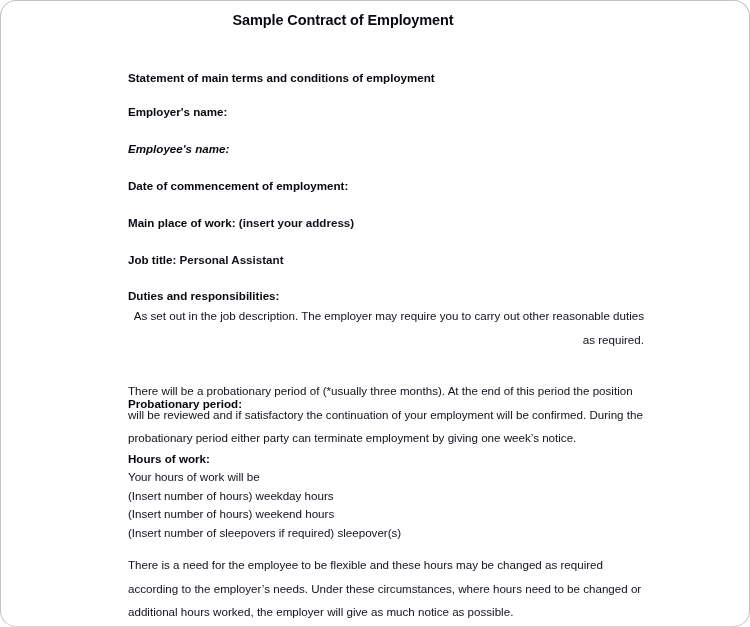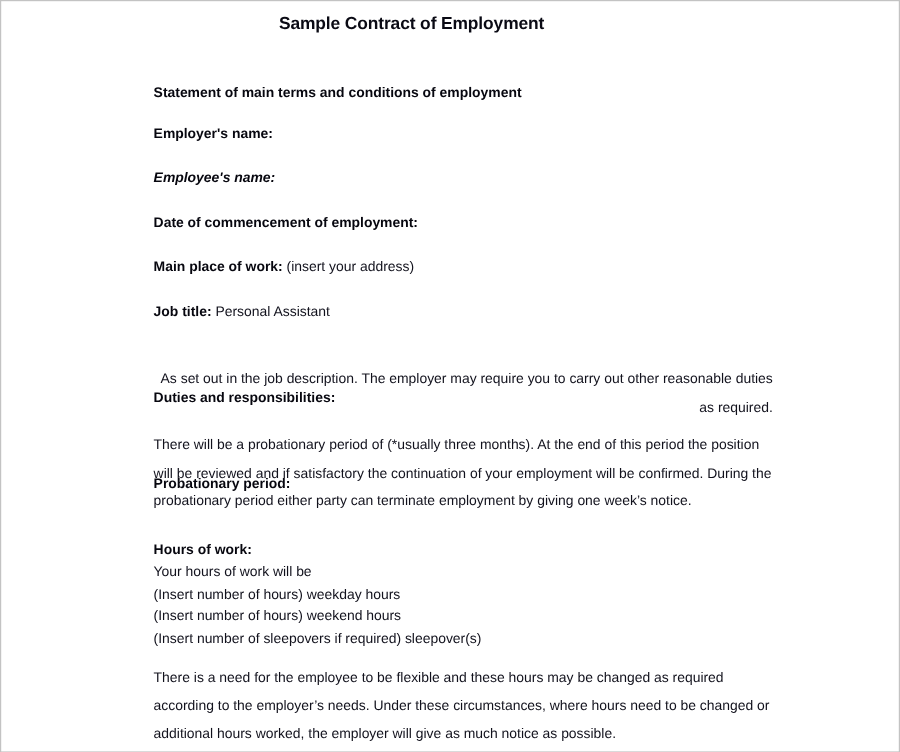--- a/index.html
+++ b/index.html
@@ -18,20 +18,21 @@
     position: relative;
     box-sizing: border-box;
     width: 750px;
     height: 627px;
     background: #ffffff;
     border-left: 1px solid #c3c3c3;
     border-right: 1px solid #c3c3c3;
     border-top: 1px solid #c3c3c3;
     border-bottom: 1px solid #d2d2d2;
     overflow: hidden;
+    border-radius: 16px;
   }
   .doc-title {
     position: absolute;
     left: 0;
     top: 11px;
     width: 684px;
     text-align: center;
     font-family: "Liberation Sans", sans-serif;
     font-weight: bold;
     font-size: 14.5px;
@@ -58,21 +59,21 @@
     width: 516px;
     font-size: 11.6px;
     line-height: 23.5px;
     color: #11111c;
   }
   b, .bold {
     font-weight: bold;
     color: #07070f;
   }
   .reg {
-    font-weight: normal;
+    font-weight: bold;
     margin-top: 32px;
   }
 </style>
 </head>
 <body>
 
 <div class="page">
 
   <div class="doc-title">Sample Contract of Employment</div>
 
@@ -93,25 +94,25 @@
     </div>
 
     <div class="ln" style="top:215px;">
       <span class="bold">Main place of work:</span><span class="reg"> (insert your address)</span>
     </div>
 
     <div class="ln" style="top:252px;">
       <span class="bold">Job title:</span><span class="reg"> Personal Assistant</span>
     </div>
 
-    <div class="ln bold" style="top:288px;margin-top:36px;">Duties and responsibilities:</div>
+    <div class="ln bold" style="top:288px;">Duties and responsibilities:</div>
     <div class="para" style="top:303px;text-align:right;">As set out in the job description. The employer may require you to carry out other reasonable duties as required.</div>
 
     <div class="ln bold" style="top:348px;margin-top:48px;">Probationary period:</div>
-    <div class="para" style="top:358px;">There will be a probationary period of (*usually three months). At the end of this period the position will be reviewed and if satisfactory the continuation of your employment will be confirmed. During the probationary period either party can terminate employment by giving one week’s notice.</div>
+    <div class="para" style="top:378px;">There will be a probationary period of (*usually three months). At the end of this period the position will be reviewed and if satisfactory the continuation of your employment will be confirmed. During the probationary period either party can terminate employment by giving one week’s notice.</div>
 
     <div class="ln bold" style="top:451px;">Hours of work:</div>
     <div class="ln" style="top:469px;text-align:center;">Your hours of work will be</div>
     <div class="ln" style="top:488px;">(Insert number of hours) weekday hours</div>
     <div class="ln" style="top:506px;">(Insert number of hours) weekend hours</div>
     <div class="ln" style="top:525px;">(Insert number of sleepovers if required) sleepover(s)</div>
 
     <div class="para" style="top:552px; width:520px;">There is a need for the employee to be flexible and these hours may be changed as required according to the employer’s needs. Under these circumstances, where hours need to be changed or additional hours worked, the employer will give as much notice as possible.</div>
 
   </div>

